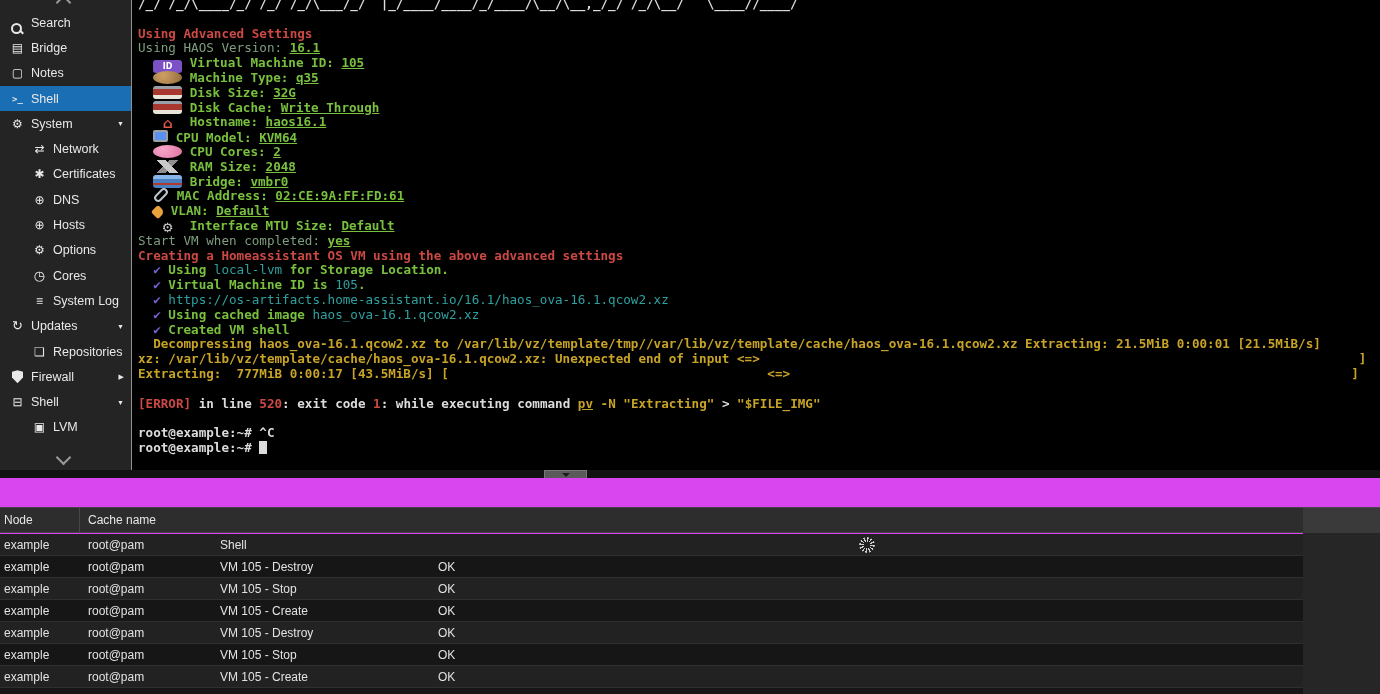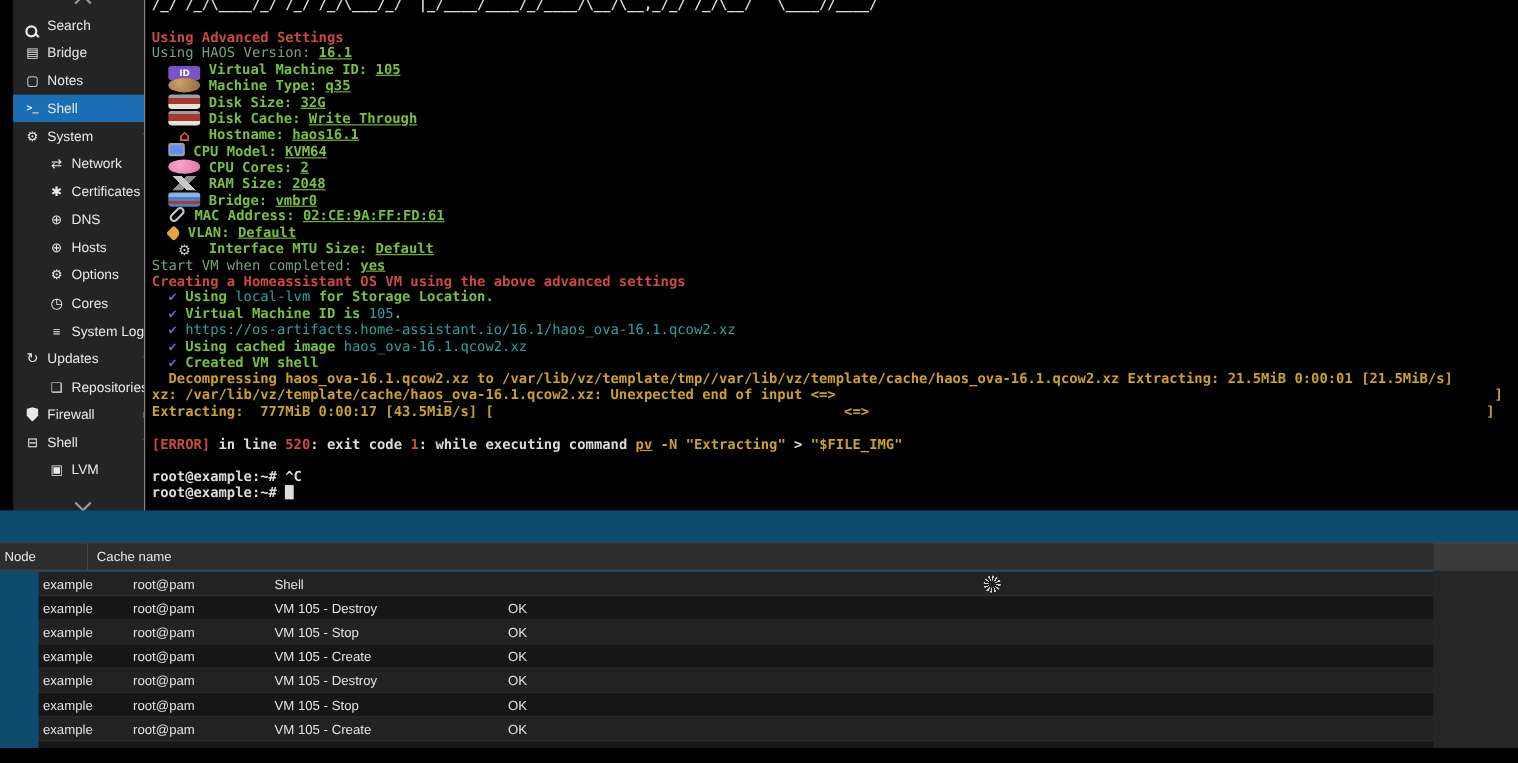--- a/index.html
+++ b/index.html
@@ -1,20 +1,20 @@
 <!DOCTYPE html>
 <html style="--accent: #1a6fb4; --sidebar-bg: #242424; --sidebar-fg: #e8e8e8; --term-bg: #000000; --fg: #dcdcdc; --red: #cc4944; --green: #79c03e; --green-dim: #7f9d7f; --cyan: #2fa0a0; --yellow: #c7a327; --purple: #7a5fd0;"><head>
 <meta charset="utf-8">
 <style>
   html,body{margin:0;padding:0;background:#000;}
   .app{position:relative;width:1380px;height:694px;background:#000;overflow:hidden;
        font-family:"Liberation Sans",sans-serif;-webkit-font-smoothing:antialiased;}
 
   
-  .sidebar{position:absolute;left:12px;top:0;width:133px;height:470px;background:var(--sidebar-bg);}
+  .sidebar{position:absolute;left:0;top:0;width:133px;height:470px;background:var(--sidebar-bg);}
   .chev{position:absolute;left:58px;width:9px;height:9px;border-left:2px solid #9a9a9a;border-bottom:2px solid #9a9a9a;}
   .chev.up{top:-3px;transform:rotate(135deg);}
   .chev.down{top:452px;transform:rotate(-45deg);}
   #sidebar-items{position:absolute;top:10px;left:0;right:0;}
   .sitem{height:25.3px;display:flex;align-items:center;color:var(--sidebar-fg);font-size:12.5px;cursor:default;}
   .sitem.l0{padding-left:9px;}
   .sitem.l1{padding-left:31px;}
   .sitem.selected{background:var(--accent);}
   .sicon{position:relative;display:inline-block;width:17px;margin-right:5px;text-align:center;
          font-size:12px;line-height:14px;color:var(--sidebar-fg);flex:0 0 17px;}
@@ -60,32 +60,32 @@
   .ei-tag{width:10px;height:10px;background:#e8a33d;border-radius:2px 5px 2px 2px;transform:rotate(45deg);}
   .ei-gear{background:transparent;color:#cfcfcf;font-size:13px;line-height:13px;}
 
   
   .splitter{position:absolute;left:0;top:470px;width:1380px;height:8px;background:#121212;}
   .handle{position:absolute;left:544px;top:0;width:41px;height:7px;background:#5a5a5a;border:1px solid #777;
           display:flex;align-items:center;justify-content:center;cursor:row-resize;}
   .handle-caret{width:0;height:0;border-left:4px solid transparent;border-right:4px solid transparent;border-top:4px solid #1c1c1c;}
 
   
-  .bottom{position:absolute;left:0;top:464px;width:1380px;height:216px;background:#0c4a6e;overflow:hidden;}
+  .bottom{position:absolute;left:0;top:478px;width:1380px;height:216px;background:#d946ef;overflow:hidden;}
   .thead{position:absolute;left:0;top:29px;width:1303px;height:26px;background:#2d2d2d;
          border-top:1px solid #454545;border-bottom:1px solid #454545;display:flex;box-sizing:border-box;}
   .hcell{box-sizing:border-box;border-right:1px solid #474747;color:#e6e6e6;font-size:12px;
          display:flex;align-items:center;padding-left:8px;cursor:pointer;}
   .hcell:first-child{padding-left:4px;}
   .hcell:last-child{border-right:none;}
   .gutter{position:absolute;left:1303px;top:29px;width:77px;bottom:0;background:#262626;}
   .gutter::before{content:'';display:block;height:26px;background:#3a3a3a;border-top:1px solid #4a4a4a;box-sizing:border-box;}
   .tbody{position:absolute;left:0;top:56px;width:1303px;bottom:-22px;}
   .trow{position:relative;display:flex;height:22px;box-sizing:border-box;border-bottom:1px solid #2f2f2f;
-        color:#e2e2e2;font-size:12px;margin-left:35px;}
+        color:#e2e2e2;font-size:12px;}
   .trow.even{background:#222222;}
   .trow.odd{background:#161616;}
   .tcell{box-sizing:border-box;display:flex;align-items:center;padding-left:8px;white-space:nowrap;overflow:hidden;}
   .tcell:first-child{padding-left:4px;}
   .spinner{position:absolute;left:859px;top:3px;width:16px;height:16px;border-radius:50%;
     background:repeating-conic-gradient(#cfcfcf 0deg 13deg,rgba(0,0,0,0) 13deg 30deg);
     -webkit-mask:radial-gradient(circle,transparent 0 3px,#000 3.5px);
     mask:radial-gradient(circle,transparent 0 3px,#000 3.5px);}
 </style>
 </head>

